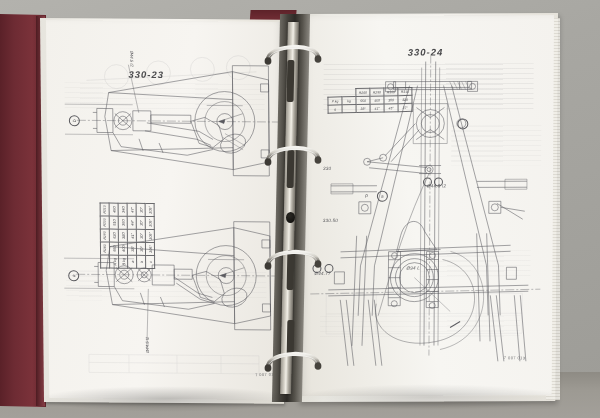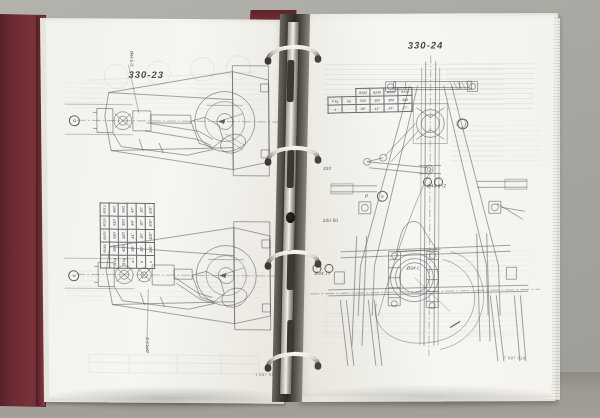--- a/index.html
+++ b/index.html
@@ -280,21 +280,21 @@
 
       <div class="lbl-v" style="left:96px;top:332px;transform:rotate(-90deg);">Ø44.5 I2</div>
 
       <div class="caption" style="left:206px;top:350px;transform:rotate(-2deg);">7 007 012</div>
     </div>
   </div>
 
   <div class="page page-right">
     <div class="sheet-ink">
 
-      <div class="dtitle" style="left:106px;top:24px;">330-24</div>
+      <div class="dtitle" style="left:106px;top:31px;">330-24</div>
 
       <div class="ghost-text" style="left:22px;top:48px;width:210px;height:46px;"></div>
       <div class="ghost-text" style="left:150px;top:110px;width:90px;height:40px;opacity:.55;"></div>
       <div class="ghost-text" style="left:120px;top:235px;width:110px;height:26px;opacity:.5;"></div>
       <div class="ghost-text" style="left:20px;top:300px;width:200px;height:22px;opacity:.4;"></div>
 
       <div style="position:absolute;left:26px;top:72px;transform:rotate(-1deg);">
         <table class="spec2">
           <tbody>
               <tr>

